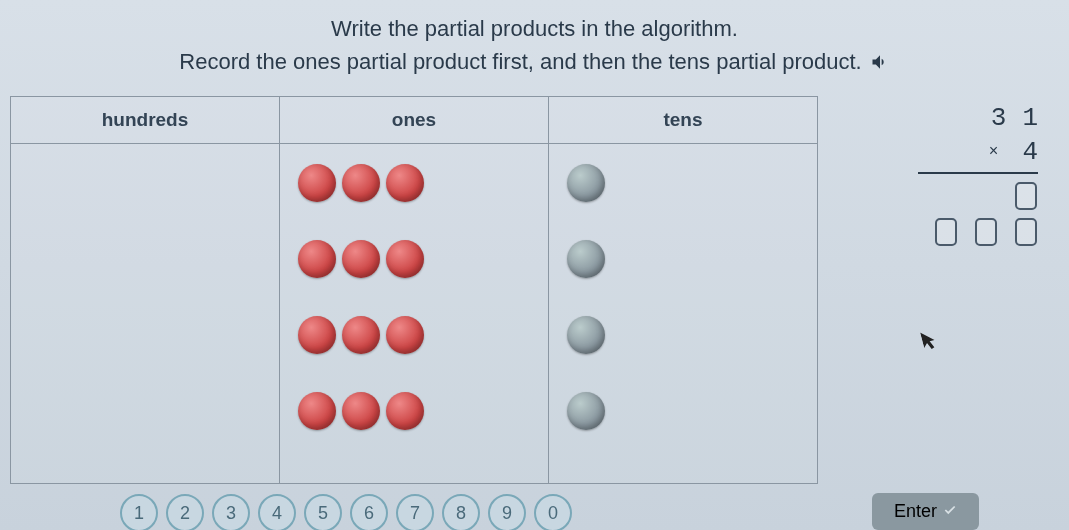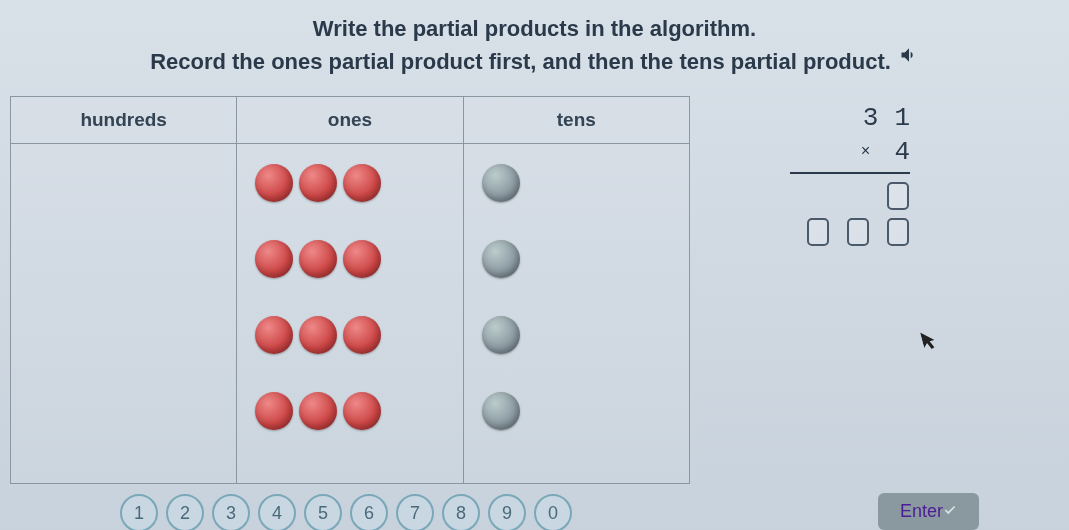--- a/index.html
+++ b/index.html
@@ -9,43 +9,43 @@
       font-family: Arial, sans-serif;
       background: linear-gradient(180deg, #d8e0e8 0%, #c8d2dc 100%);
       position: relative;
       overflow: hidden;
       color: #2a3a4a;
     }
     .instructions {
       text-align: center;
       padding: 12px 56px 8px;
       font-size: 22px;
-      font-weight: 700;
+      font-weight: 400;
       line-height: 1.5;
       color: #2a3a4a;
     }
     .instructions .line2 {
       display: flex;
-      align-items: flex-start;
+      align-items: center;
       justify-content: center;
       gap: 8px;
     }
     .speaker-icon {
       display: inline-flex;
       align-items: center;
     }
     .content-row {
       display: flex;
       align-items: flex-start;
       padding: 10px 30px 0 10px;
       gap: 100px;
     }
     .place-table {
       border-collapse: collapse;
-      width: 680px;
+      width: 808px;
       background: rgba(255,255,255,0.05);
     }
     .place-table th {
       border: 1px solid #8a96a2;
       padding: 12px 0;
       font-weight: 600;
       font-size: 19px;
       color: #334455;
       text-align: center;
       width: 33.33%;
@@ -134,26 +134,27 @@
       display: flex;
       align-items: center;
       justify-content: center;
       cursor: pointer;
     }
     .enter-btn {
       position: absolute;
       bottom: 0px;
       right: 90px;
       background: #8a98a0;
-      color: #4c1d95;
+      color: #000000;
       padding: 8px 22px;
       border-radius: 6px;
       font-size: 18px;
       display: flex;
       align-items: center;
+      gap: 6px;
       cursor: pointer;
     }
     .cursor-arrow {
       position: absolute;
       top: 330px;
       right: 130px;
       font-size: 18px;
       color: #333;
       transform: rotate(-15deg);
     }

